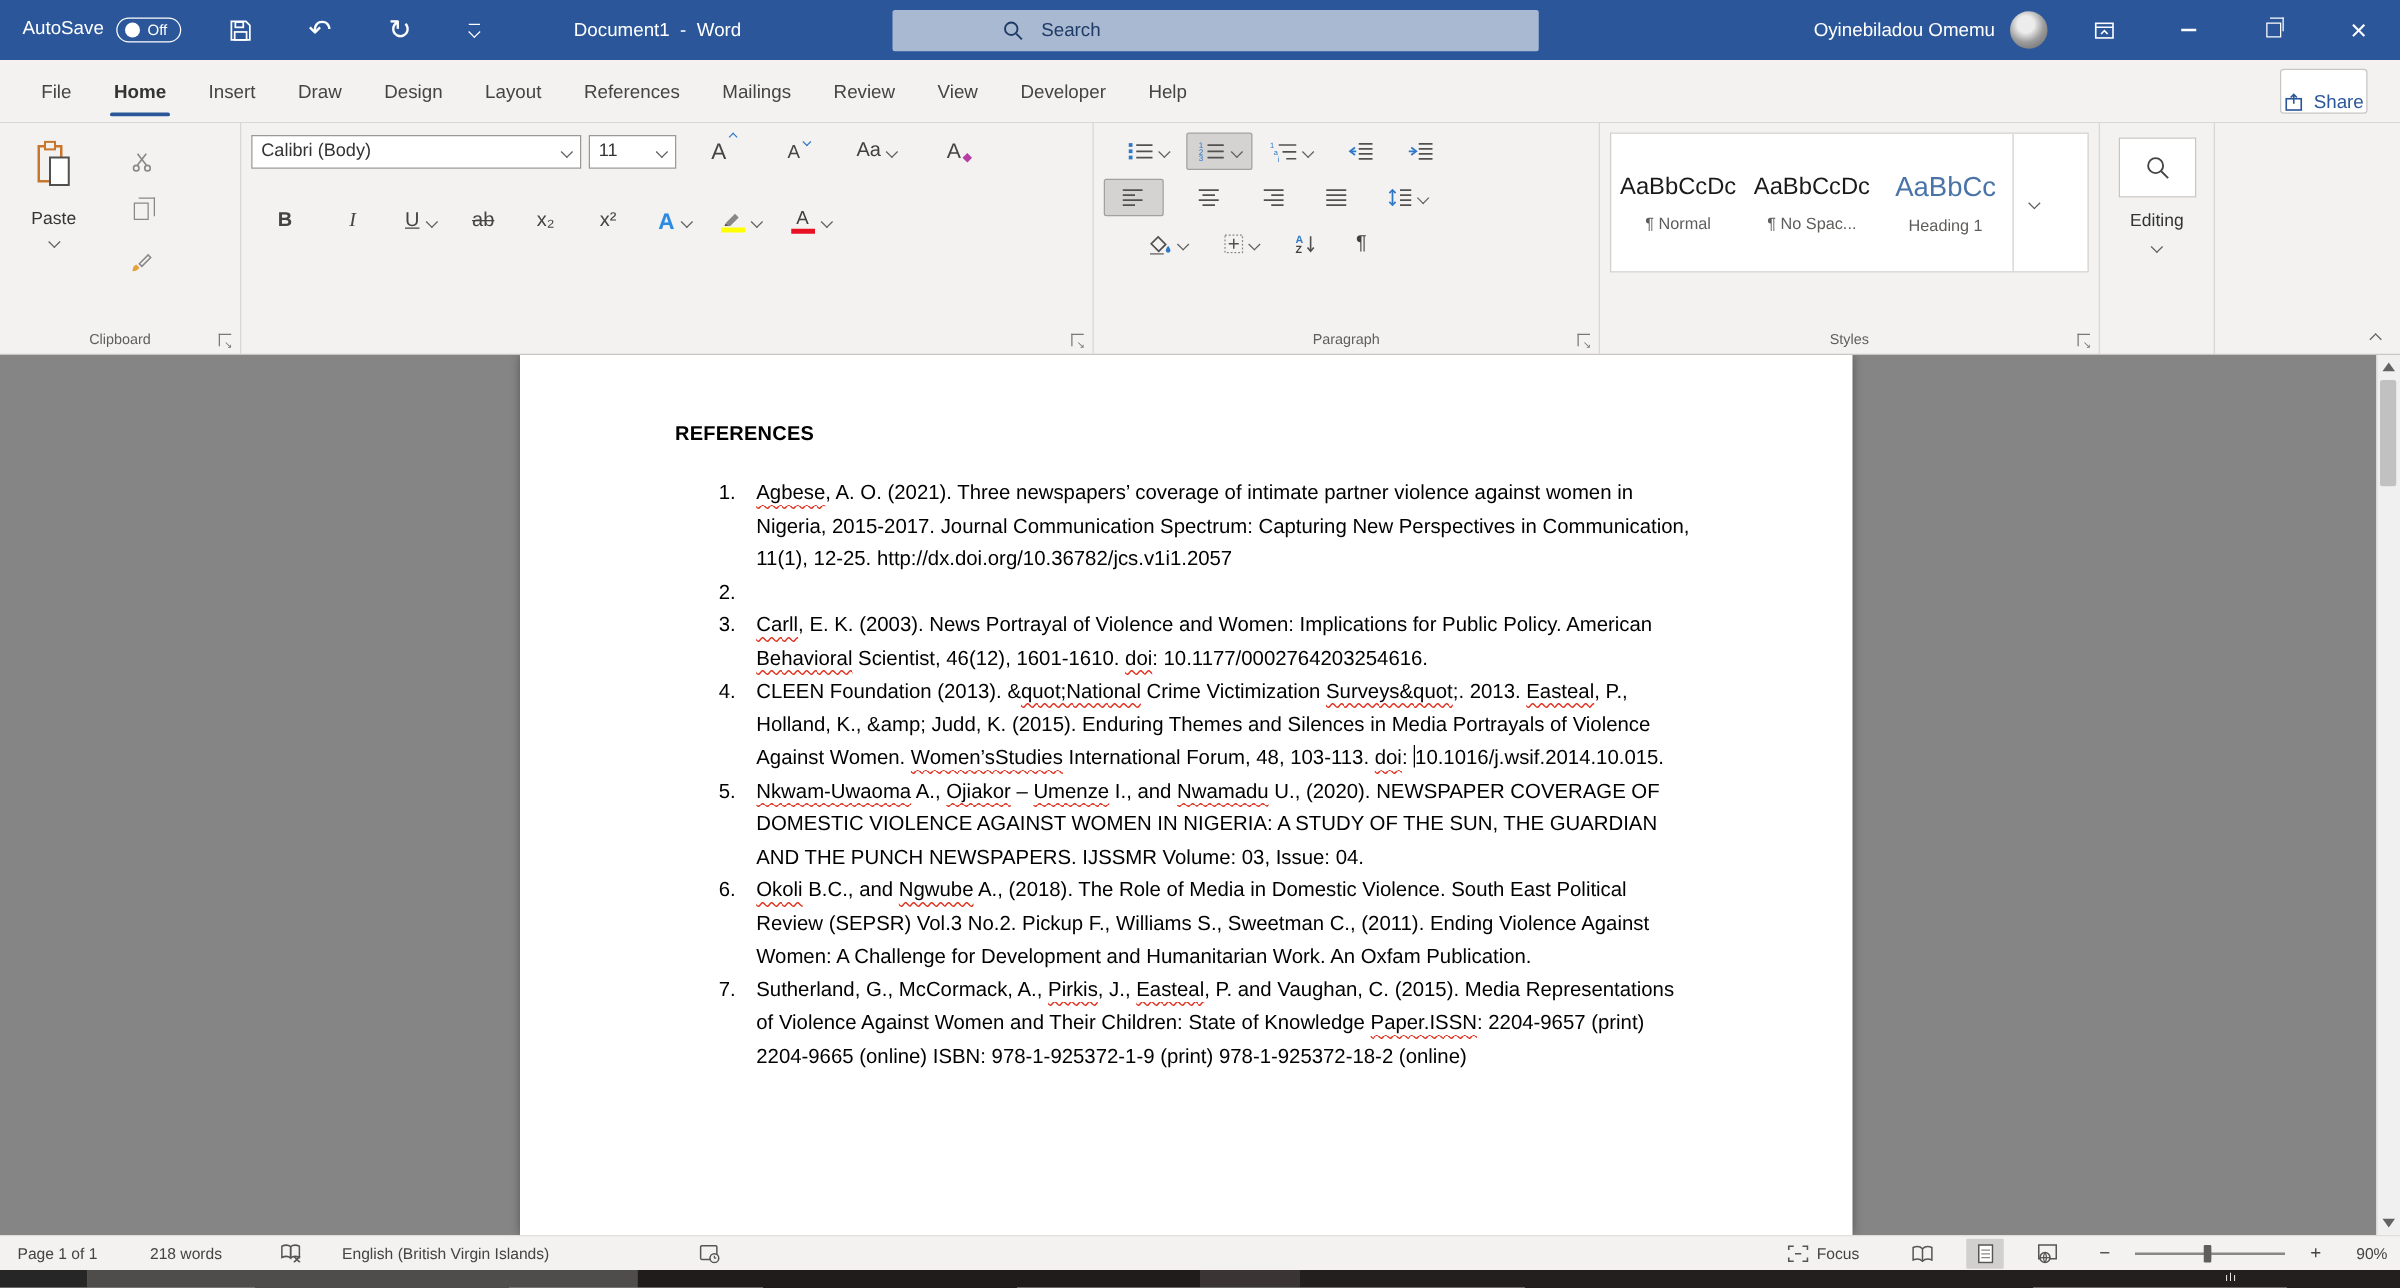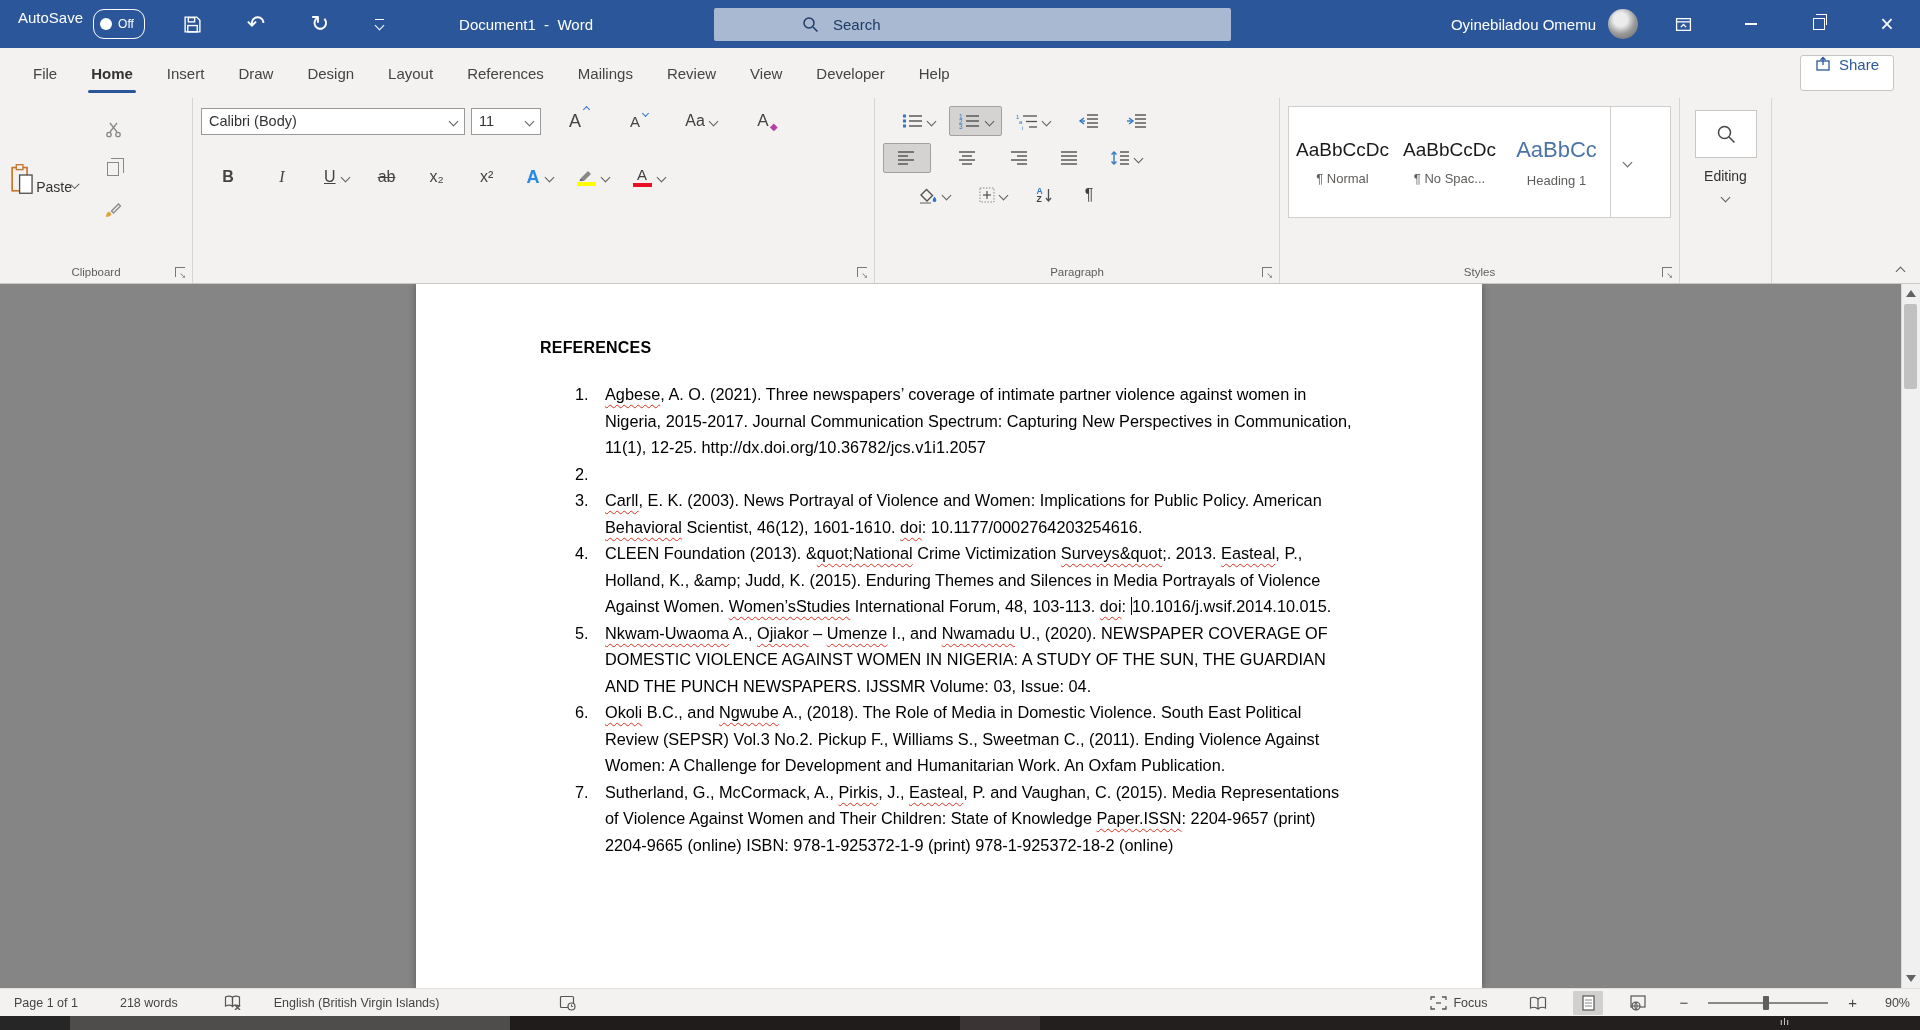--- a/index.html
+++ b/index.html
@@ -2,21 +2,21 @@
 <html><head>
 <meta charset="utf-8">
 <style>
   * { margin:0; padding:0; box-sizing:border-box; }
   html,body { width:1920px; height:1030px; overflow:hidden; }
   body { font-family:"Liberation Sans","DejaVu Sans",sans-serif; background:#858585; position:relative; }
 
   
   .titlebar { height:48px; background:#2b579a; display:flex; align-items:center; position:relative; color:#fff; }
   .autosave { display:flex; align-items:flex-start; gap:10px; margin-left:18px; font-size:15px; }
-  .toggle-pill { width:52px; height:30px; border:1.5px solid #fff; border-radius:11px; display:flex; align-items:center; padding:0 6px; gap:6px; cursor:pointer; }
+  .toggle-pill { width:52px; height:20px; border:1.5px solid #fff; border-radius:11px; display:flex; align-items:center; padding:0 6px; gap:6px; cursor:pointer; }
   .toggle-dot { width:12px; height:12px; border-radius:50%; background:#fff; }
   .toggle-off { font-size:12px; color:#fff; }
   .qat-btn { width:42px; height:40px; display:flex; align-items:center; justify-content:center; font-size:19px; color:#fff; cursor:pointer; }
   .qat-more { display:flex; flex-direction:column; align-items:center; cursor:pointer; width:36px; }
   .qat-more .bar { width:9px; height:1.5px; background:#fff; margin-bottom:2px; }
   .chv { width:7px; height:7px; border-right:1.6px solid #605e5c; border-bottom:1.6px solid #605e5c; transform:rotate(45deg); display:inline-block; }
   .chv.white { border-color:#fff; }
   .chv.up { transform:rotate(-135deg); }
   .doc-title { font-size:15px; margin-left:62px; white-space:pre; }
   .searchbox { position:absolute; left:714px; top:8px; width:517px; height:33px; background:#a8b9d1; border-radius:2px; display:flex; align-items:center; padding-left:88px; gap:14px; cursor:text; }
@@ -27,35 +27,35 @@
   .win-btn { width:46px; height:48px; display:flex; align-items:center; justify-content:center; font-size:17px; cursor:pointer; margin-right:22px; }
   .win-btn:last-child { margin-right:10px; }
   .restore-box { width:12px; height:12px; border:1.4px solid #fff; position:relative; }
   .restore-box::before { content:""; position:absolute; left:2px; top:-5px; width:10px; height:10px; border-top:1.4px solid #fff; border-right:1.4px solid #fff; }
 
   
   .tabrow { height:50px; background:#f3f2f1; display:flex; align-items:center; padding-left:16px; position:relative; }
   .tab { padding:0 17px; font-size:15px; color:#444; height:50px; display:flex; align-items:center; cursor:pointer; position:relative; }
   .tab.active { font-weight:700; color:#333; }
   .tab.active::after { content:""; position:absolute; left:14px; right:14px; bottom:5px; height:3px; background:#2b579a; border-radius:2px; }
-  .share-btn { position:absolute; right:26px; top:7px; height:36px; background:#fff; border:1px solid #c8c6c4; border-radius:3px; display:flex; align-items:flex-start; gap:8px; padding:0 14px; color:#2b579a; font-size:15px; cursor:pointer; }
+  .share-btn { position:absolute; right:26px; top:7px; height:36px; background:#fff; border:1px solid #c8c6c4; border-radius:3px; display:flex; align-items:flex-end; gap:8px; padding:0 2px; color:#2b579a; font-size:15px; cursor:pointer; }
 
   
   .ribbon { height:186px; background:#f3f2f1; border-bottom:1px solid #c9c7c5; display:flex; position:relative; }
   .rgroup { position:relative; border-right:1px solid #d8d6d4; padding:8px 8px 26px 8px; }
   .glabel { position:absolute; bottom:5px; left:0; right:0; text-align:center; font-size:11.5px; color:#605e5c; }
   .launcher { position:absolute; bottom:6px; right:7px; width:10px; height:10px; border-top:1px solid #7a7876; border-left:1px solid #7a7876; cursor:pointer; }
   .launcher::after { content:"↘"; position:absolute; right:-1px; bottom:-3px; font-size:8px; color:#7a7876; }
   .rbtn { display:flex; align-items:center; justify-content:center; border:1px solid transparent; border-radius:2px; cursor:pointer; color:#444; }
   .rbtn.active { background:#d5d3d1; border-color:#a3a19f; }
   .icon-txt { font-size:15px; color:#404040;text-align:right; }
 
   
   .g-clipboard { width:193px; display:flex; gap:6px; }
-  .paste-btn { width:70px; height:142px; display:flex; flex-direction:row; align-items:center; padding-top:6px; cursor:pointer; }
+  .paste-btn { width:70px; height:142px; display:flex; flex-direction:column; align-items:center; padding-top:6px; cursor:pointer; }
   .paste-label { font-size:14px; color:#333; margin-top:14px; }
   .paste-btn .chv { margin-top:8px; }
   .clip-col { display:flex; flex-direction:column; gap:14px; margin-top:10px; margin-left:14px; }
   .clip-col .rbtn { width:30px; height:26px; }
   .copy-icon { width:12px; height:14px; border:1.4px solid #8a8886; position:relative; background:#f3f2f1; }
   .copy-icon::before { content:""; position:absolute; left:3px; top:-5px; width:12px; height:14px; border-top:1.4px solid #8a8886; border-right:1.4px solid #8a8886; }
 
   
   .g-font { width:682px; }
   .combo { background:#fff; border:1px solid #999; height:27px; display:flex; align-items:center; justify-content:space-between; padding:0 7px; font-size:14.5px; color:#333; cursor:pointer; }

